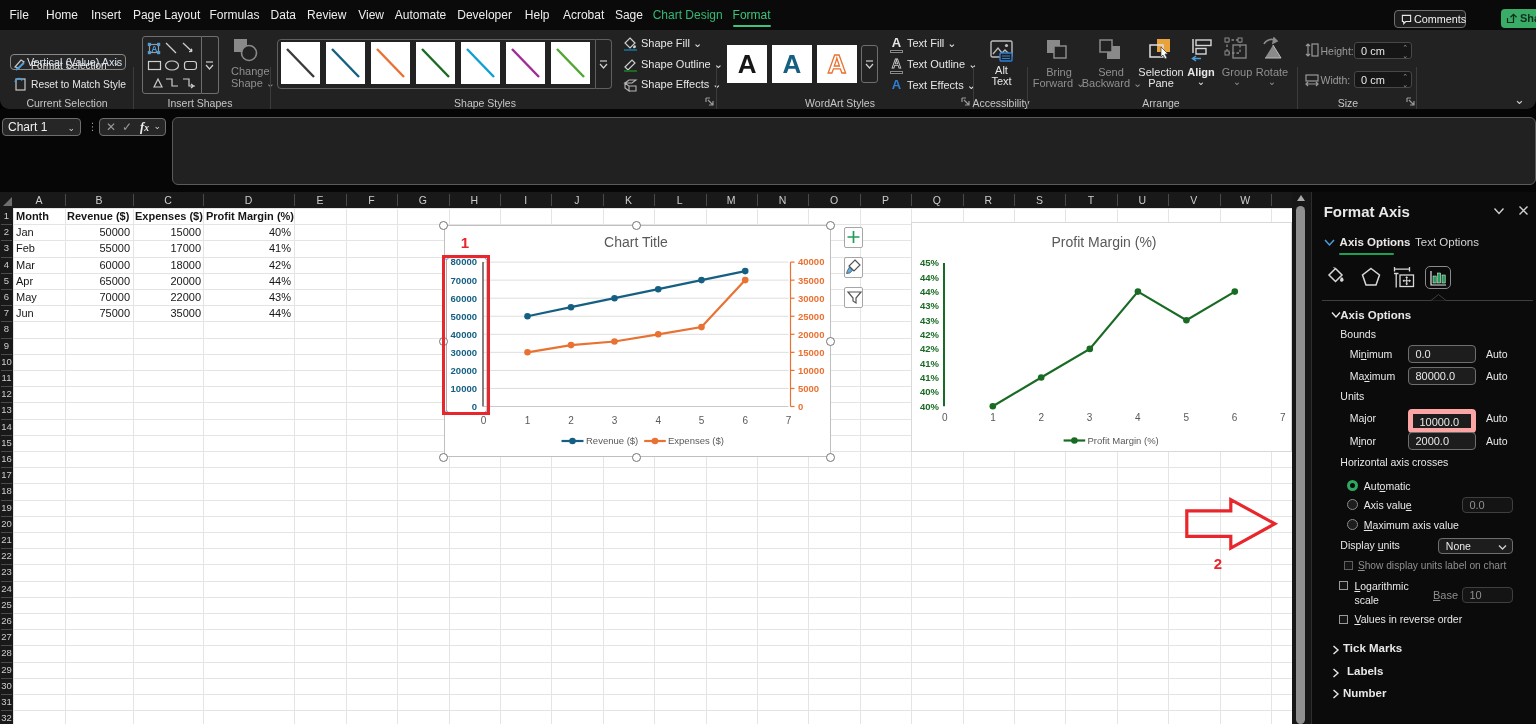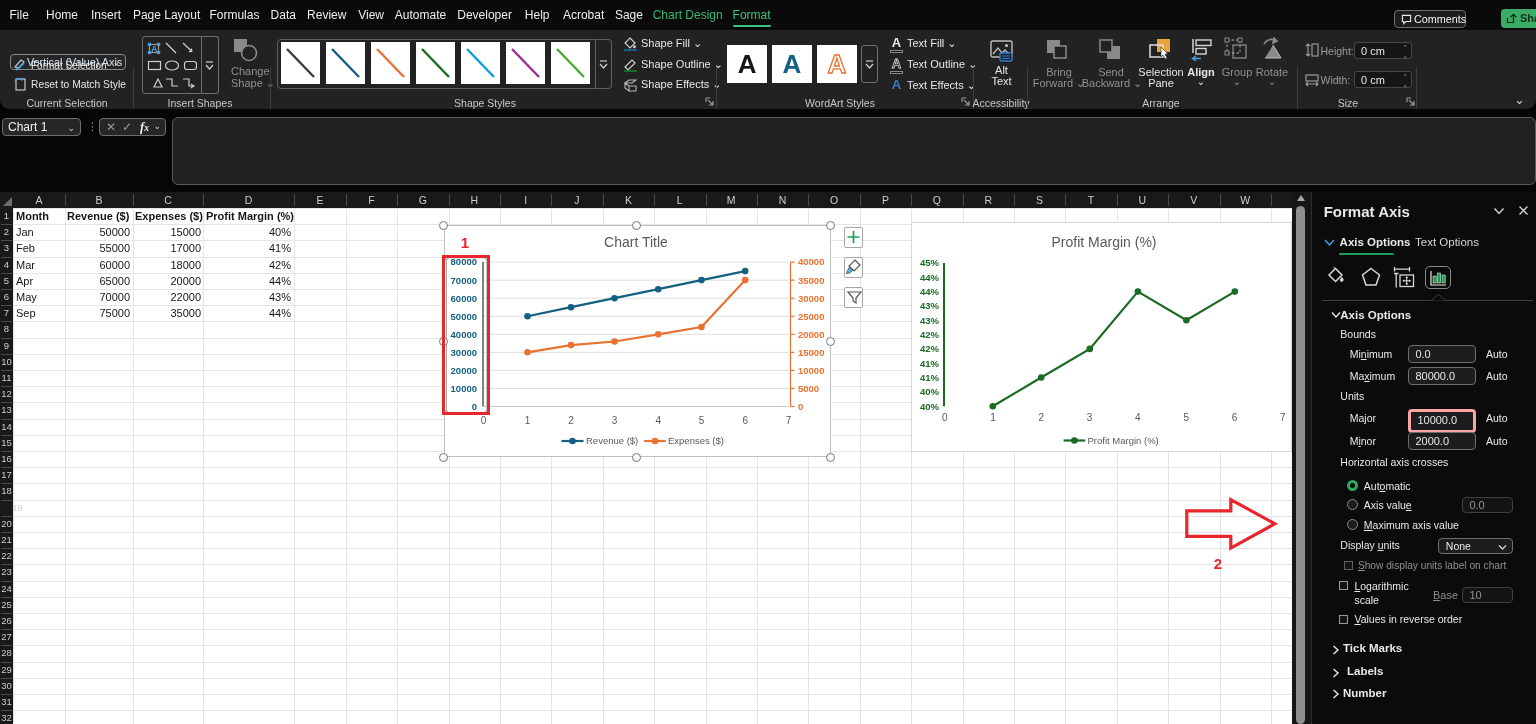--- a/index.html
+++ b/index.html
@@ -350,21 +350,21 @@
 <div class="rowhead" style="top:418.6px;">14</div>
 <div class="abs" style="left:1px;top:434.8px;width:11px;height:1px;background:#4a4a4a;"></div>
 <div class="rowhead" style="top:434.8px;">15</div>
 <div class="abs" style="left:1px;top:451.0px;width:11px;height:1px;background:#4a4a4a;"></div>
 <div class="rowhead" style="top:451.0px;">16</div>
 <div class="abs" style="left:1px;top:467.2px;width:11px;height:1px;background:#4a4a4a;"></div>
 <div class="rowhead" style="top:467.2px;">17</div>
 <div class="abs" style="left:1px;top:483.4px;width:11px;height:1px;background:#4a4a4a;"></div>
 <div class="rowhead" style="top:483.4px;">18</div>
 <div class="abs" style="left:1px;top:499.6px;width:11px;height:1px;background:#4a4a4a;"></div>
-<div class="rowhead" style="top:499.6px;margin-left:11px;">19</div>
+<div class="rowhead" style="top:499.6px;">19</div>
 <div class="abs" style="left:1px;top:515.8px;width:11px;height:1px;background:#4a4a4a;"></div>
 <div class="rowhead" style="top:515.8px;">20</div>
 <div class="abs" style="left:1px;top:532.0px;width:11px;height:1px;background:#4a4a4a;"></div>
 <div class="rowhead" style="top:532.0px;">21</div>
 <div class="abs" style="left:1px;top:548.2px;width:11px;height:1px;background:#4a4a4a;"></div>
 <div class="rowhead" style="top:548.2px;">22</div>
 <div class="abs" style="left:1px;top:564.4px;width:11px;height:1px;background:#4a4a4a;"></div>
 <div class="rowhead" style="top:564.4px;">23</div>
 <div class="abs" style="left:1px;top:580.6px;width:11px;height:1px;background:#4a4a4a;"></div>
 <div class="rowhead" style="top:580.6px;">24</div>
@@ -460,21 +460,21 @@
 <div class="cell num" style="left:133px;top:256.59999999999997px;width:68px;">18000</div>
 <div class="cell num" style="left:203px;top:256.59999999999997px;width:88px;">42%</div>
 <div class="cell" style="left:16px;top:272.79999999999995px;">Apr</div>
 <div class="cell num" style="left:65px;top:272.79999999999995px;width:65px;">65000</div>
 <div class="cell num" style="left:133px;top:272.79999999999995px;width:68px;">20000</div>
 <div class="cell num" style="left:203px;top:272.79999999999995px;width:88px;">44%</div>
 <div class="cell" style="left:16px;top:288.99999999999994px;">May</div>
 <div class="cell num" style="left:65px;top:288.99999999999994px;width:65px;">70000</div>
 <div class="cell num" style="left:133px;top:288.99999999999994px;width:68px;">22000</div>
 <div class="cell num" style="left:203px;top:288.99999999999994px;width:88px;">43%</div>
-<div class="cell" style="left:16px;top:305.19999999999993px;">Sep</div>
+<div class="cell" style="left:16px;top:305.19999999999993px;">Jun</div>
 <div class="cell num" style="left:65px;top:305.19999999999993px;width:65px;">75000</div>
 <div class="cell num" style="left:133px;top:305.19999999999993px;width:68px;">35000</div>
 <div class="cell num" style="left:203px;top:305.19999999999993px;width:88px;">44%</div>
 </div>
 
   <div class="abs" id="charts">
 
     <svg class="abs" style="left:443.5px;top:225px;" width="387" height="232" font-family="Liberation Sans">
       <rect x="0.5" y="0.5" width="386" height="231" fill="#fff" stroke="#bfbfbf"></rect>
       <text x="192" y="22" font-size="14" fill="#595959" text-anchor="middle">Chart Title</text>
@@ -692,21 +692,21 @@
     <div style="position:absolute;left:28.3px;top:116.5px;font-size:11.5px;font-weight:bold;">Axis Options</div>
     <div style="position:absolute;left:28.3px;top:135.5px;font-size:10.5px;">Bounds</div>
     <div style="position:absolute;left:37.7px;top:156px;font-size:10.5px;">Mi<span style="text-decoration:underline;">n</span>imum</div>
     <div style="position:absolute;left:96.4px;top:152.6px;width:68px;height:18px;background:#1d1d1d;border:1px solid #6e6e6e;border-radius:4px;font-size:11px;line-height:17px;padding-left:6px;">0.0</div>
     <div style="position:absolute;left:173.9px;top:156px;font-size:10.5px;">Auto</div>
     <div style="position:absolute;left:37.7px;top:178.3px;font-size:10.5px;">Ma<span style="text-decoration:underline;">x</span>imum</div>
     <div style="position:absolute;left:96.4px;top:174.9px;width:68px;height:18px;background:#1d1d1d;border:1px solid #6e6e6e;border-radius:4px;font-size:11px;line-height:17px;padding-left:6px;">80000.0</div>
     <div style="position:absolute;left:173.9px;top:178.3px;font-size:10.5px;">Auto</div>
     <div style="position:absolute;left:28.3px;top:197.8px;font-size:10.5px;">Units</div>
     <div style="position:absolute;left:37.7px;top:220.1px;font-size:10.5px;">Ma<span style="text-decoration:underline;">j</span>or</div>
-    <div style="position:absolute;left:96.4px;top:217.2px;width:68px;height:24px;background:#1d1d1d;border:3px solid #fca5a5;border-radius:4px;font-size:11px;line-height:17px;padding-left:6px;">10000.0</div>
+    <div style="position:absolute;left:96.4px;top:217.2px;width:68px;height:24px;background:#1d1d1d;border:5px solid #fca5a5;border-radius:4px;font-size:11px;line-height:17px;padding-left:6px;">10000.0</div>
     <div style="position:absolute;left:173.9px;top:220.1px;font-size:10.5px;">Auto</div>
     <div style="position:absolute;left:37.7px;top:242.9px;font-size:10.5px;">M<span style="text-decoration:underline;">i</span>nor</div>
     <div style="position:absolute;left:96.4px;top:240.2px;width:68px;height:18px;background:#1d1d1d;border:1px solid #6e6e6e;border-radius:4px;font-size:11px;line-height:17px;padding-left:6px;">2000.0</div>
     <div style="position:absolute;left:173.9px;top:242.9px;font-size:10.5px;">Auto</div>
     <div style="position:absolute;left:28.3px;top:263.5px;font-size:10.5px;">Horizontal axis crosses</div>
     <div style="position:absolute;left:35.3px;top:287.8px;width:11px;height:11px;border-radius:50%;border:3px solid #2ea860;background:#0b0b0b;"></div>
     <div style="position:absolute;left:51.8px;top:288.4px;font-size:10.5px;">Aut<span style="text-decoration:underline;">o</span>matic</div>
     <div style="position:absolute;left:35.3px;top:307.2px;width:11px;height:11px;border-radius:50%;border:1.5px solid #8a8a8a;background:#1d1d1d;"></div>
     <div style="position:absolute;left:51.8px;top:306.7px;font-size:10.5px;">Axis valu<span style="text-decoration:underline;">e</span></div>
     <div style="position:absolute;left:150.4px;top:305px;width:50.4px;height:15.5px;background:#141414;border:1px solid #3f3f3f;border-radius:4px;font-size:11px;line-height:15px;padding-left:6px;color:#8f8f8f;">0.0</div>

